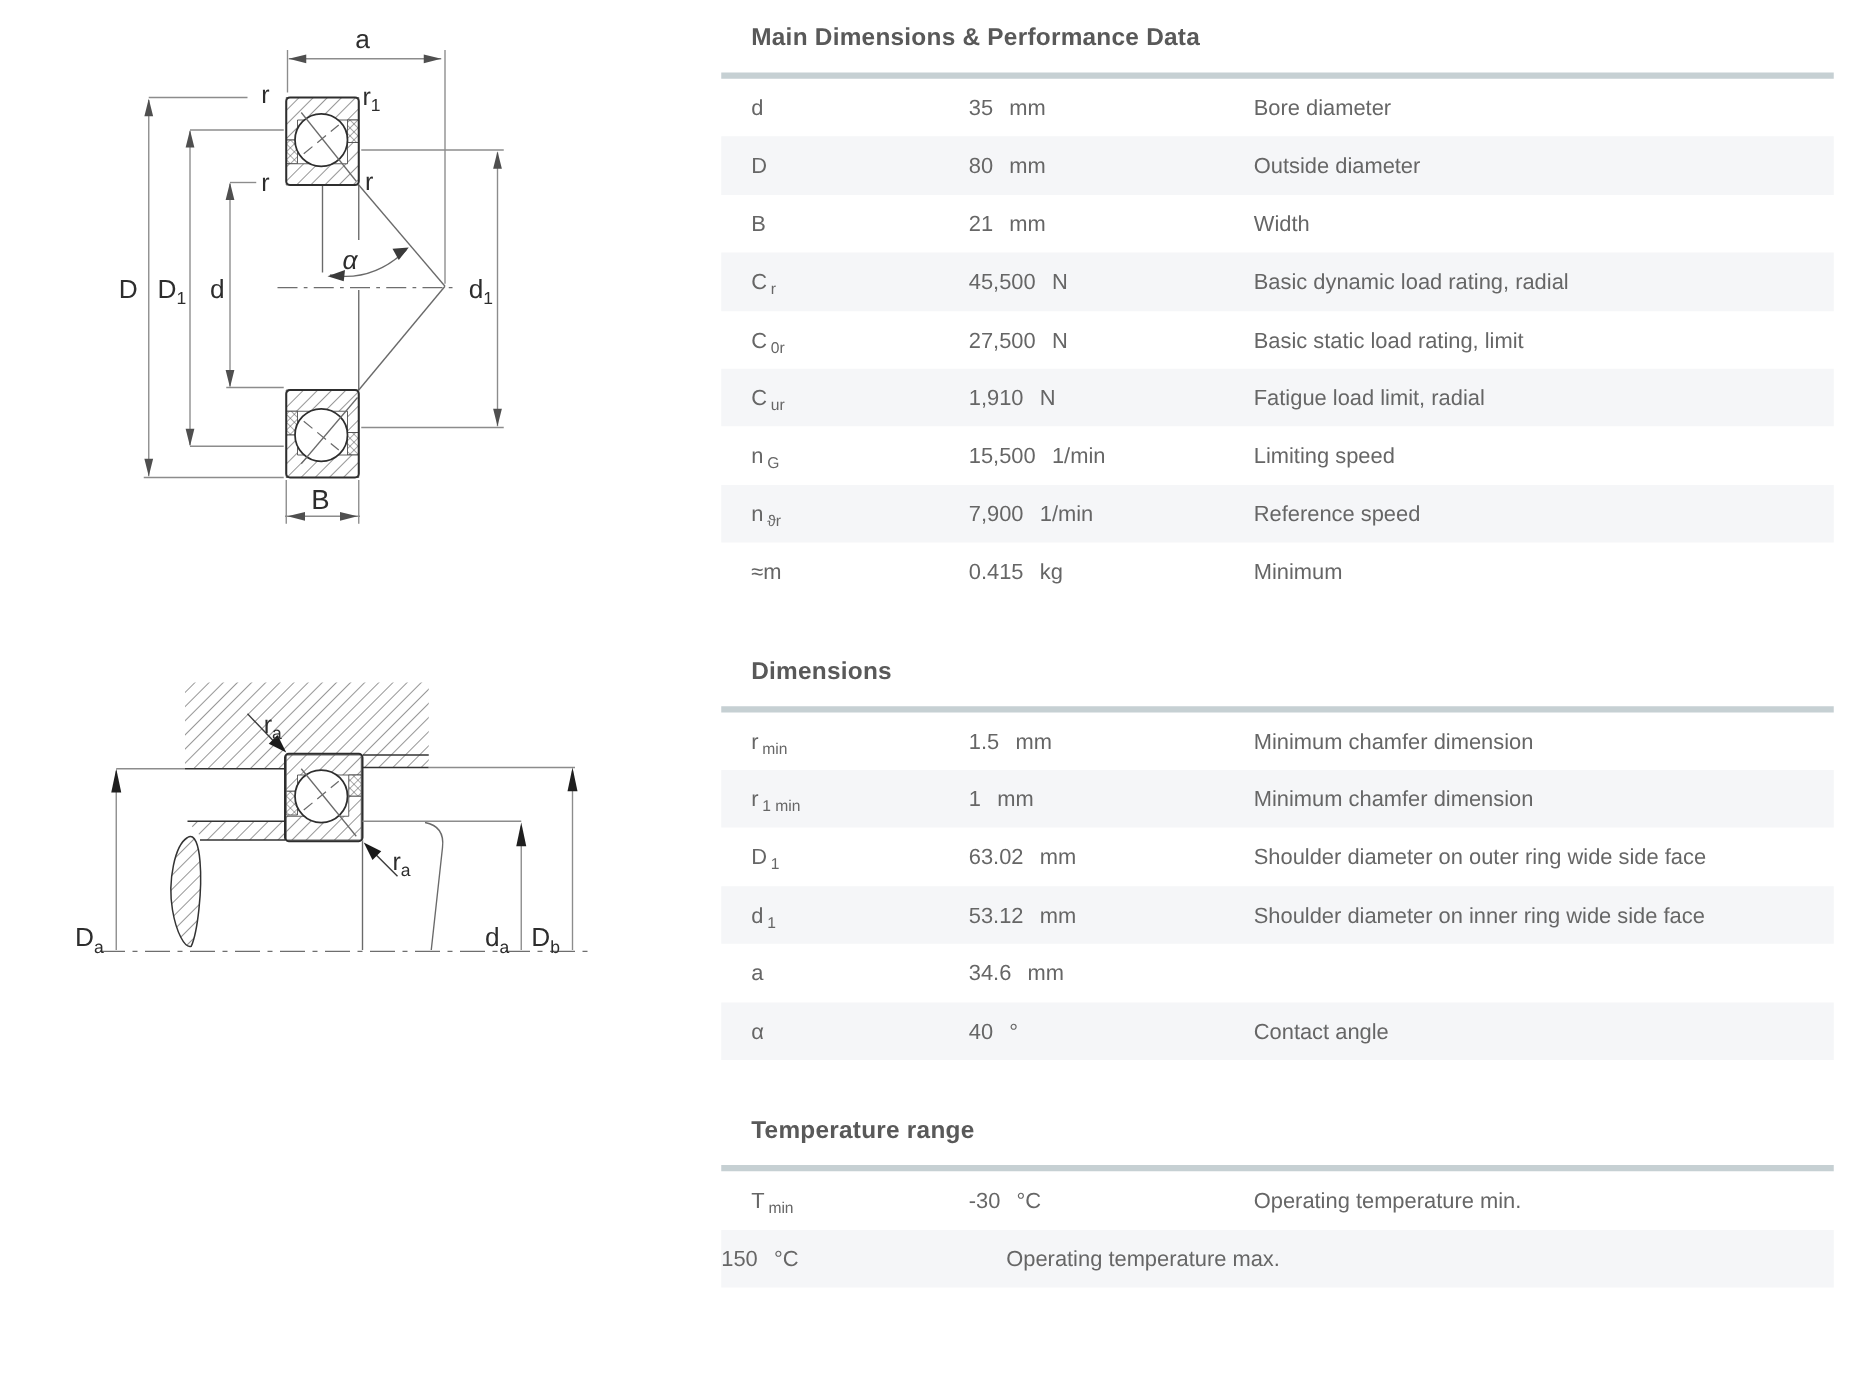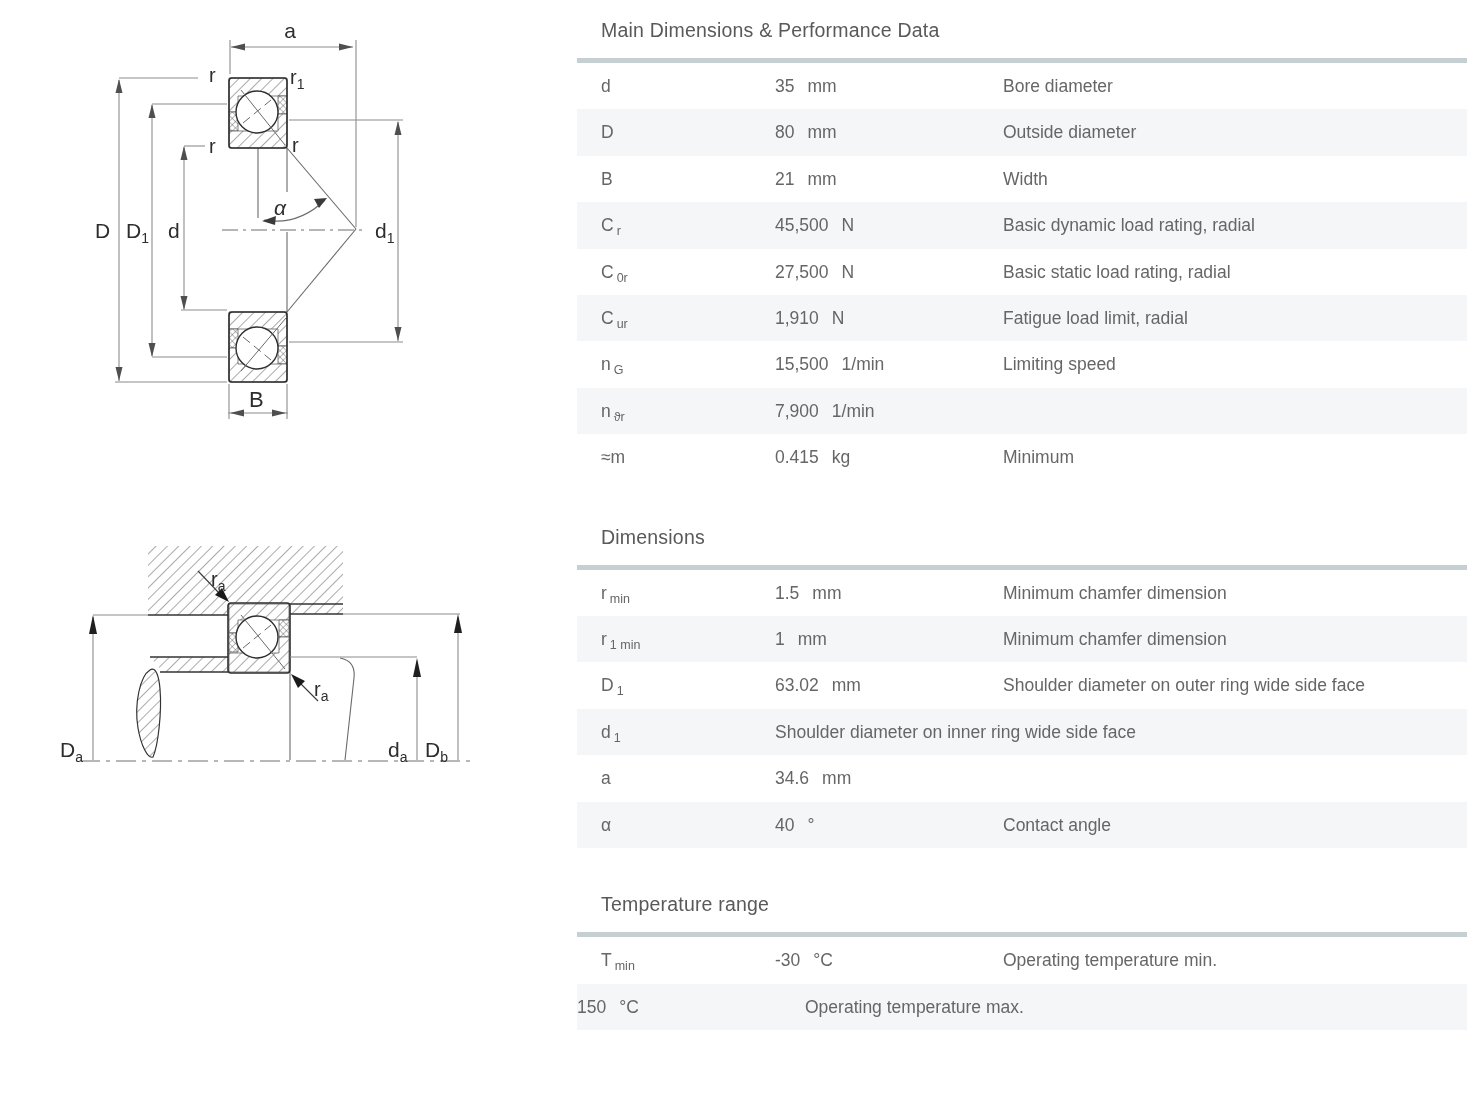--- a/index.html
+++ b/index.html
@@ -5,21 +5,21 @@
   html,body { margin:0; padding:0; }
   body {
     width:1481px; height:1102px; background:#ffffff; position:relative;
     font-family:"Liberation Sans", sans-serif; overflow:hidden;
   }
   #left-diagrams { position:absolute; left:0; top:0; }
   #data-panel { position:absolute; left:577px; top:0; width:890px; }
 
   .section { margin:0; }
   .section-title {
-    font-size:19.5px; font-weight:normal; color:#595959;
+    font-size:19.5px; font-weight:bold; color:#595959;
     margin:0 0 16px 24px; letter-spacing:0.2px;
   }
   .section:first-child .section-title { padding-top:19px; }
   .section + .section .section-title { margin-top:45px; }
   .bar { height:5px; background:#c6d0d3; }
 
   .row {
     display:flex; align-items:flex-start;
     line-height:46.4px; font-size:17.5px; color:#666666;
   }
@@ -236,35 +236,36 @@
           <span class="c-desc">Width</span>
         </div>
         <div class="row alt">
           <span class="c-label"><span>C</span><sub>r</sub></span>
           <span class="c-value"><span class="val">45,500</span><span class="unit">N</span></span>
           <span class="c-desc">Basic dynamic load rating, radial</span>
         </div>
         <div class="row">
           <span class="c-label"><span>C</span><sub>0r</sub></span>
           <span class="c-value"><span class="val">27,500</span><span class="unit">N</span></span>
-          <span class="c-desc">Basic static load rating, radial</span>
+          <span class="c-desc">Basic static load rating, limit</span>
         </div>
         <div class="row alt">
           <span class="c-label"><span>C</span><sub>ur</sub></span>
           <span class="c-value"><span class="val">1,910</span><span class="unit">N</span></span>
           <span class="c-desc">Fatigue load limit, radial</span>
         </div>
         <div class="row">
           <span class="c-label"><span>n</span><sub>G</sub></span>
           <span class="c-value"><span class="val">15,500</span><span class="unit">1/min</span></span>
           <span class="c-desc">Limiting speed</span>
         </div>
         <div class="row alt">
           <span class="c-label"><span>n</span><sub>ϑr</sub></span>
           <span class="c-value"><span class="val">7,900</span><span class="unit">1/min</span></span>
+          <span class="c-desc">Reference speed</span>
         </div>
         <div class="row">
           <span class="c-label"><span>≈m</span></span>
           <span class="c-value"><span class="val">0.415</span><span class="unit">kg</span></span>
           <span class="c-desc">Minimum</span>
         </div>
       </div>
   </section>
 
   <section class="section">
@@ -281,20 +282,21 @@
           <span class="c-value"><span class="val">1</span><span class="unit">mm</span></span>
           <span class="c-desc">Minimum chamfer dimension</span>
         </div>
         <div class="row">
           <span class="c-label"><span>D</span><sub>1</sub></span>
           <span class="c-value"><span class="val">63.02</span><span class="unit">mm</span></span>
           <span class="c-desc">Shoulder diameter on outer ring wide side face</span>
         </div>
         <div class="row alt">
           <span class="c-label"><span>d</span><sub>1</sub></span>
+          <span class="c-value"><span class="val">53.12</span><span class="unit">mm</span></span>
           <span class="c-desc">Shoulder diameter on inner ring wide side face</span>
         </div>
         <div class="row">
           <span class="c-label"><span>a</span></span>
           <span class="c-value"><span class="val">34.6</span><span class="unit">mm</span></span>
         </div>
         <div class="row alt">
           <span class="c-label"><span>α</span></span>
           <span class="c-value"><span class="val">40</span><span class="unit">°</span></span>
           <span class="c-desc">Contact angle</span>

